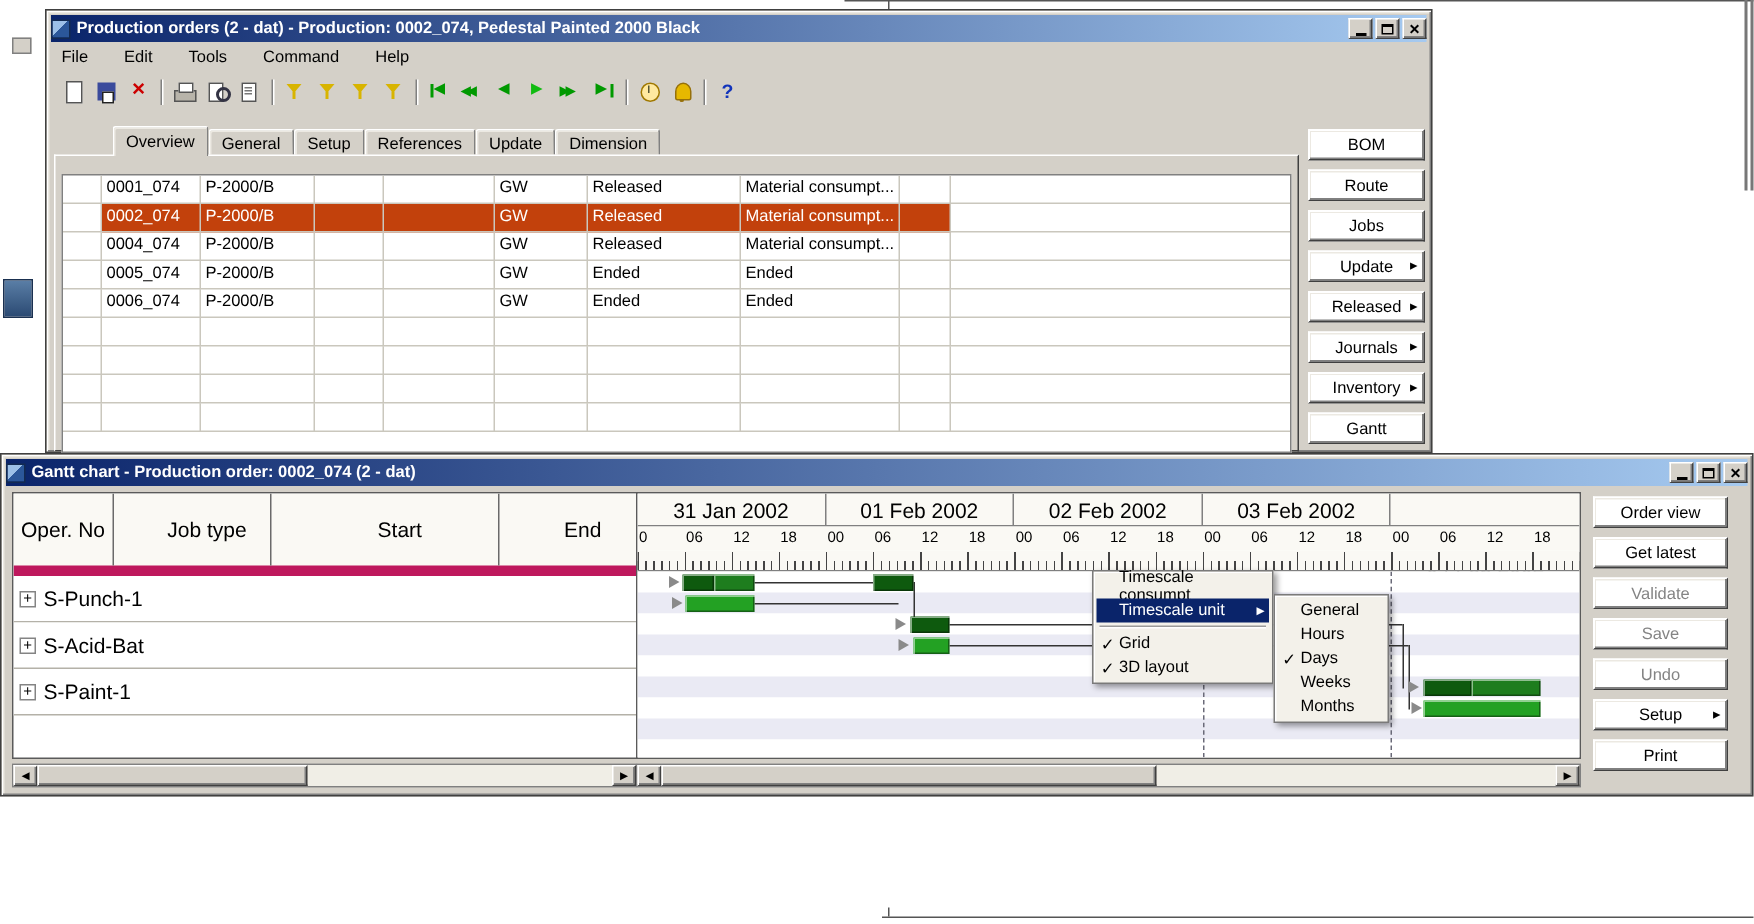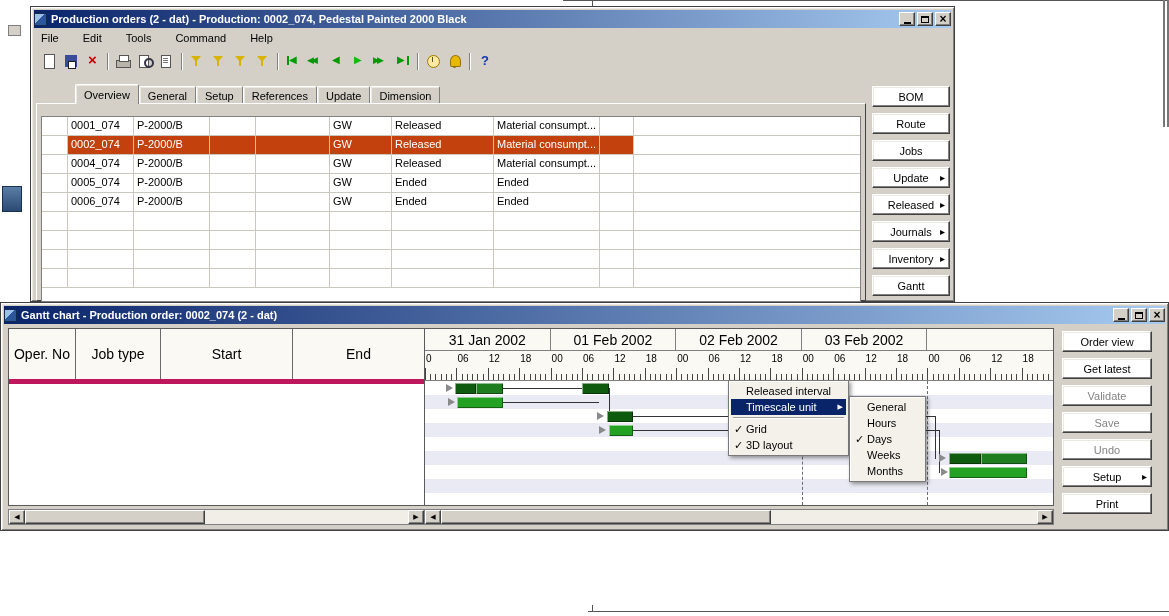--- a/index.html
+++ b/index.html
@@ -79,21 +79,21 @@
 
   .side-btn { position:absolute; height:21px; background:#ffffff; border:1px solid; border-color:#fff #404040 #404040 #fff;
               box-shadow: inset -1px -1px 0 #808080, inset 1px 1px 0 #ece9e2;
               display:flex; align-items:center; justify-content:center; font-size:11px; }
   .side-btn.disabled { color:#848484; text-shadow:1px 1px 0 #fff; }
   .side-btn.has-arrow::after { content:"▸"; position:absolute; right:4px; font-size:10px; }
 
   
   .gtable { position:absolute; left:7px; top:25px; width:417px; height:178px; background:#fff;
             border:1px solid #5a5a5a; font-size:14px; overflow:hidden; }
-  .gt-header { display:flex; height:55px; border-bottom:5px solid #be185d; background:#faf9f4; }
+  .gt-header { display:flex; height:55px; border-bottom:7px solid #be185d; background:#faf9f4;gap:20px; }
   .gt-hcell { display:flex; align-items:center; justify-content:center; border-right:1px solid #6a6a6a; flex:none; }
   .gt-hcell:last-child { border-right:none; flex:1; }
   .gt-row { height:31px; display:flex; align-items:center; border-bottom:1px solid #b4b1a8; padding-left:4px; background:#fff; }
   .expand-box { width:11px; height:11px; flex:none; border:1px solid #848484; background:#fff; margin-right:5px;
                 font-size:10px; line-height:9px; text-align:center; }
   .expand-box::before { content:"+"; }
 
   .chart { position:absolute; left:423px; top:25px; width:630px; height:178px; background:#fff;
            border:1px solid #5a5a5a; overflow:hidden; }
   .date-row { display:flex; height:22px; background:#faf9f4; border-bottom:1px solid #808080; }
@@ -382,20 +382,34 @@
           </span>
       </span>
     </div>
 
     <div class="gtable">
       <div class="gt-header" id="gt-header">
           <span class="gt-hcell" style="width: 67px;">Oper. No</span>
           <span class="gt-hcell" style="width: 85px;">Job type</span>
           <span class="gt-hcell" style="width: 132px;">Start</span>
           <span class="gt-hcell">End</span>
+        </div>
+      <div id="gt-rows">
+          <div class="gt-row">
+            <span class="expand-box"></span>
+            <span class="gt-label">S-Punch-1</span>
+          </div>
+          <div class="gt-row">
+            <span class="expand-box"></span>
+            <span class="gt-label">S-Acid-Bat</span>
+          </div>
+          <div class="gt-row">
+            <span class="expand-box"></span>
+            <span class="gt-label">S-Paint-1</span>
+          </div>
         </div>
     </div>
 
     <div class="chart">
       <div class="date-row" id="date-row">
           <span class="date-cell">31 Jan 2002</span>
           <span class="date-cell">01 Feb 2002</span>
           <span class="date-cell">02 Feb 2002</span>
           <span class="date-cell">03 Feb 2002</span>
           <span class="date-cell">04 Feb 2002</span>
@@ -477,21 +491,21 @@
       <div class="side-btn disabled" style="left: 1061px; top: 82px; width: 90px;">Validate</div>
       <div class="side-btn disabled" style="left: 1061px; top: 109px; width: 90px;">Save</div>
       <div class="side-btn disabled" style="left: 1061px; top: 136px; width: 90px;">Undo</div>
       <div class="side-btn has-arrow" style="left: 1061px; top: 163px; width: 90px;">Setup</div>
       <div class="side-btn" style="left: 1061px; top: 190px; width: 90px;">Print</div>
     </div>
 
   <div class="ctx" id="ctx-menu" style="left:728px;top:380px;width:121px;">
       <div class="ctx-item">
         <span class="gutter"></span>
-        <span class="ctx-label">Released interval</span>
+        <span class="ctx-label">Timescale consumpt</span>
       </div>
       <div class="ctx-item hl">
         <span class="gutter"></span>
         <span class="ctx-label">Timescale unit</span>
         <span class="sub-arrow"></span>
       </div>
       <div class="ctx-sep"></div>
       <div class="ctx-item">
         <span class="gutter check"></span>
         <span class="ctx-label">Grid</span>

